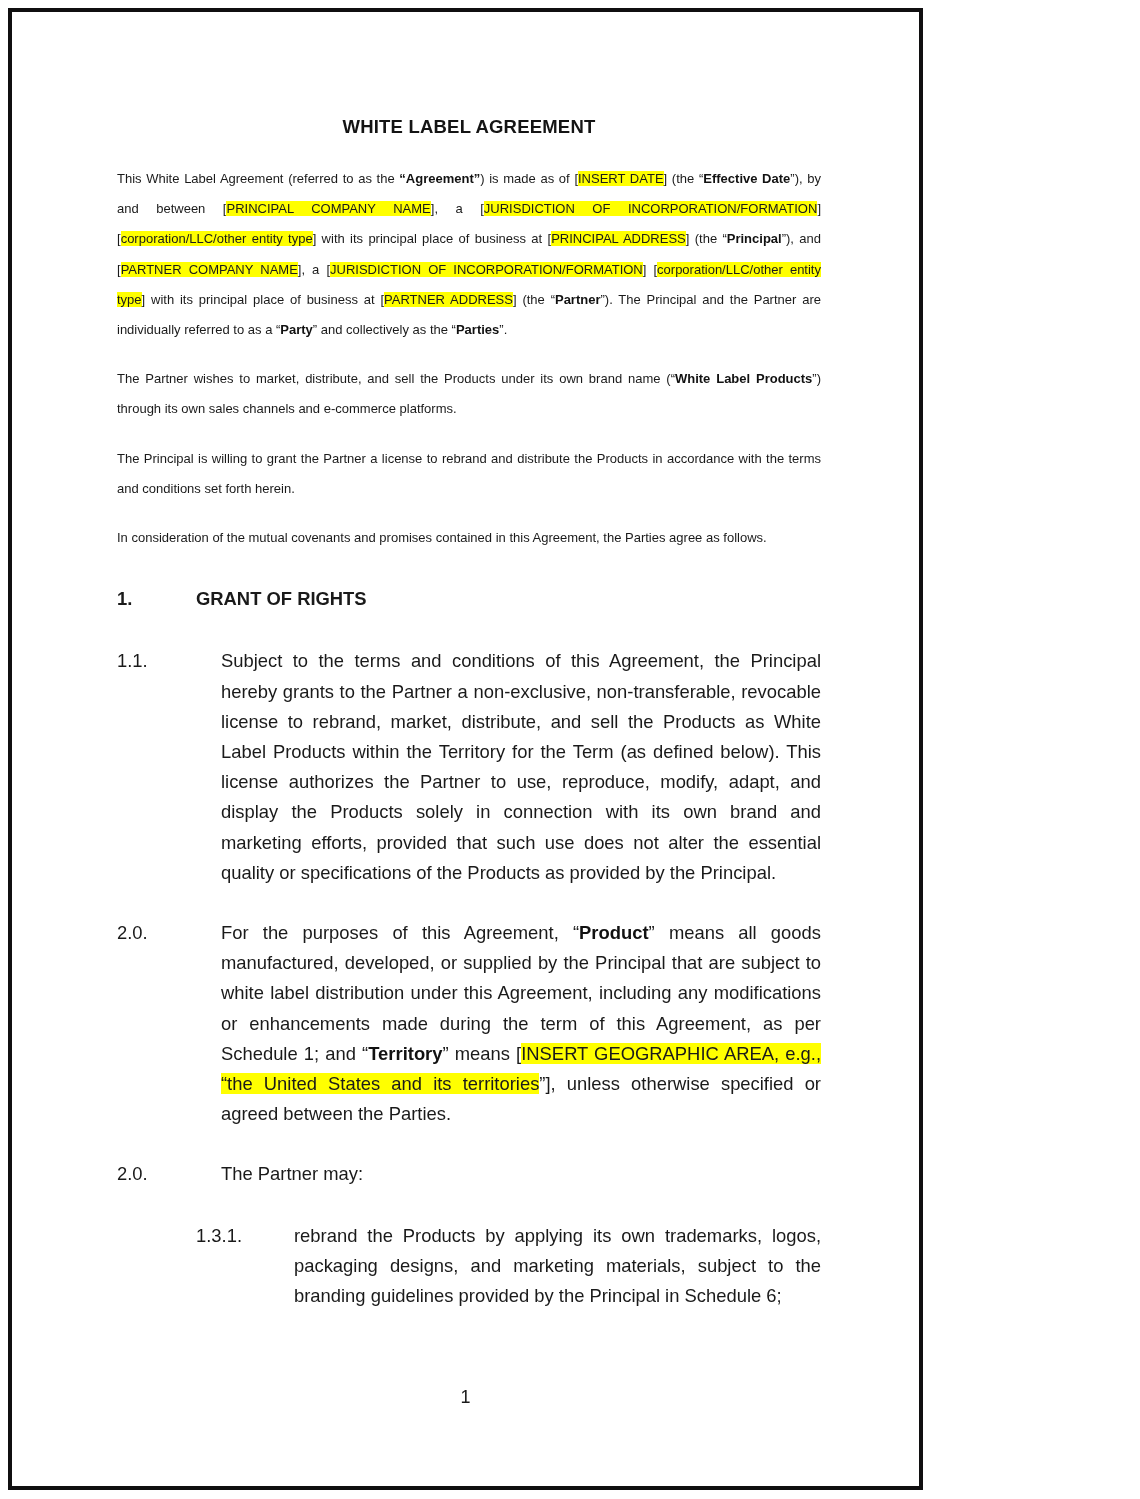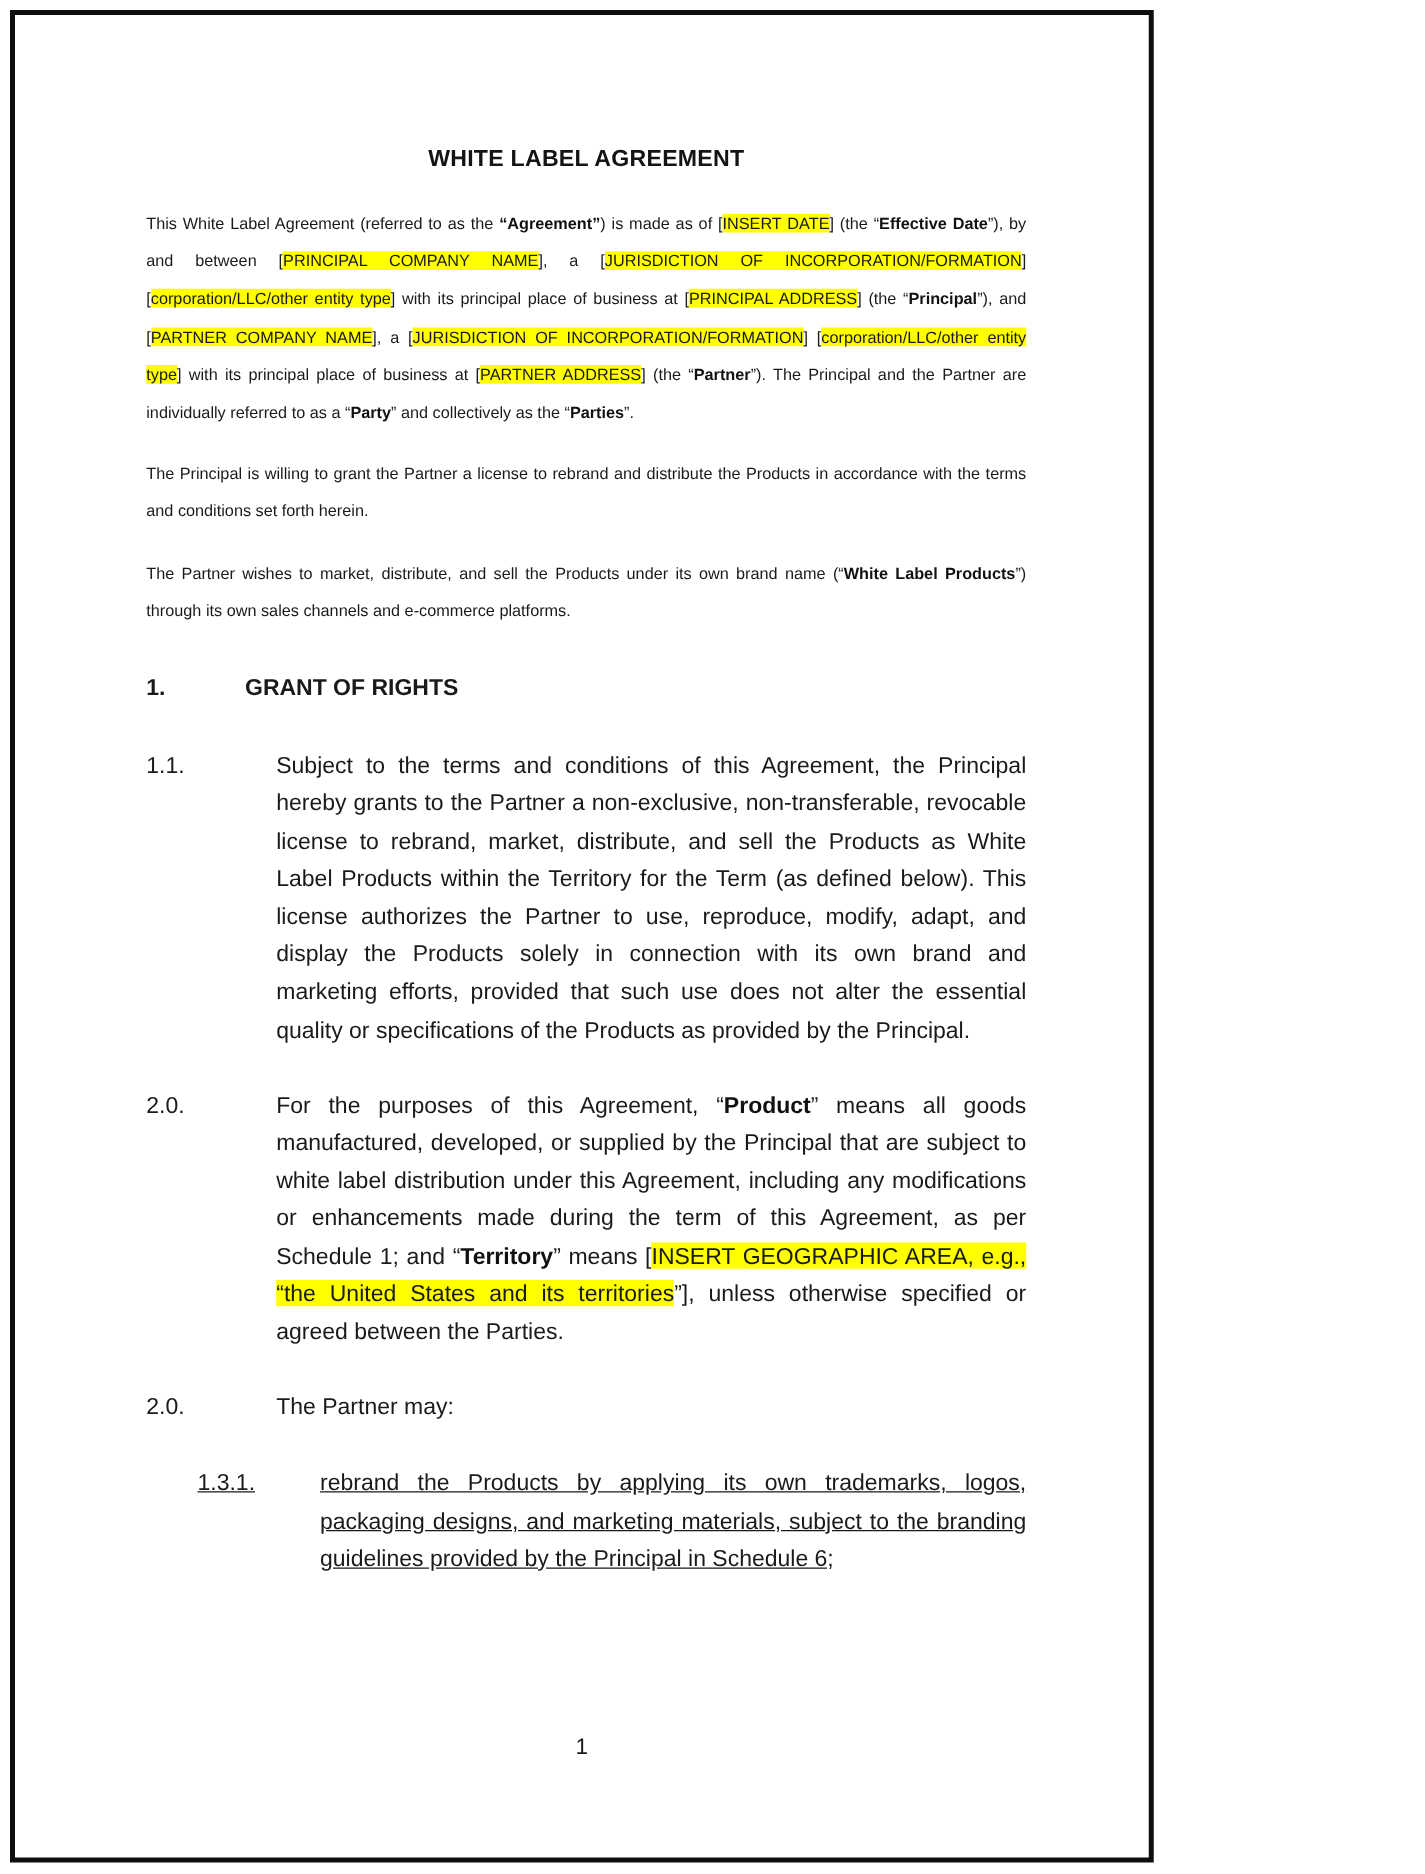--- a/index.html
+++ b/index.html
@@ -78,23 +78,22 @@
   }
   .clause.level-h .num { width: 79px; }
   .clause.level-h .body { text-align: left; }
 
   
   .clause.level-2 { margin-bottom: 30px; gap: 25px; }
   .clause.level-2 .num { width: 79px; }
 
   
   .clause.level-3 {
-    margin-left: 41px;
+    margin-left: 79px;
     margin-top: 31px;
-    text-decoration: underline;
   }
   .clause.level-3 .num { width: 98px; }
 
   .footer-page {
     position: absolute;
     left: 0;
     right: 0;
     bottom: 78px;
     text-align: center;
     font-family: "Liberation Sans", sans-serif;
@@ -107,24 +106,25 @@
 
 <div class="page-frame">
   <div class="page-sheet">
     <div class="page-inner">
 
       <h1 class="doc-title">WHITE LABEL AGREEMENT</h1>
 
       <p class="para"><span>This White Label Agreement (referred to as the </span><b>“Agreement”</b><span>) is made as of [</span><span class="hl">INSERT DATE</span><span>] (the “</span><b>Effective Date</b><span>”), by and between [</span><span class="hl">PRINCIPAL COMPANY NAME</span><span>], a [</span><span class="hl">JURISDICTION OF INCORPORATION/FORMATION</span><span>] [</span><span class="hl">corporation/LLC/other entity type</span><span>] with its principal place of business at [</span><span class="hl">PRINCIPAL ADDRESS</span><span>] (the “</span><b>Principal</b><span>”), and [</span><span class="hl">PARTNER COMPANY NAME</span><span>], a [</span><span class="hl">JURISDICTION OF INCORPORATION/FORMATION</span><span>] [</span><span class="hl">corporation/LLC/other entity type</span><span>] with its principal place of business at [</span><span class="hl">PARTNER ADDRESS</span><span>] (the “</span><b>Partner</b><span>”). The Principal and the Partner are individually referred to as a “</span><b>Party</b><span>” and collectively as the “</span><b>Parties</b><span>”.</span></p>
 
 
+      <p class="para"><span>The Partner wishes to market, distribute, and sell the Products under its own brand name (“</span><b>White Label Products</b><span>”) through its own sales channels and e-commerce platforms.</span></p>
+
       <p class="para">The Principal is willing to grant the Partner a license to rebrand and distribute the Products in accordance with the terms and conditions set forth herein.</p>
 
-      <p class="para"><span>The Partner wishes to market, distribute, and sell the Products under its own brand name (“</span><b>White Label Products</b><span>”) through its own sales channels and e-commerce platforms.</span></p>
-
+      <p class="para">In consideration of the mutual covenants and promises contained in this Agreement, the Parties agree as follows.</p>
 
       <div class="clause level-h">
         <div class="num">1.</div>
         <div class="body">GRANT OF RIGHTS</div>
       </div>
 
       <div class="clause level-2">
         <div class="num">1.1.</div>
         <div class="body">Subject to the terms and conditions of this Agreement, the Principal hereby grants to the Partner a non-exclusive, non-transferable, revocable license to rebrand, market, distribute, and sell the Products as White Label Products within the Territory for the Term (as defined below). This license authorizes the Partner to use, reproduce, modify, adapt, and display the Products solely in connection with its own brand and marketing efforts, provided that such use does not alter the essential quality or specifications of the Products as provided by the Principal.</div>
       </div>

